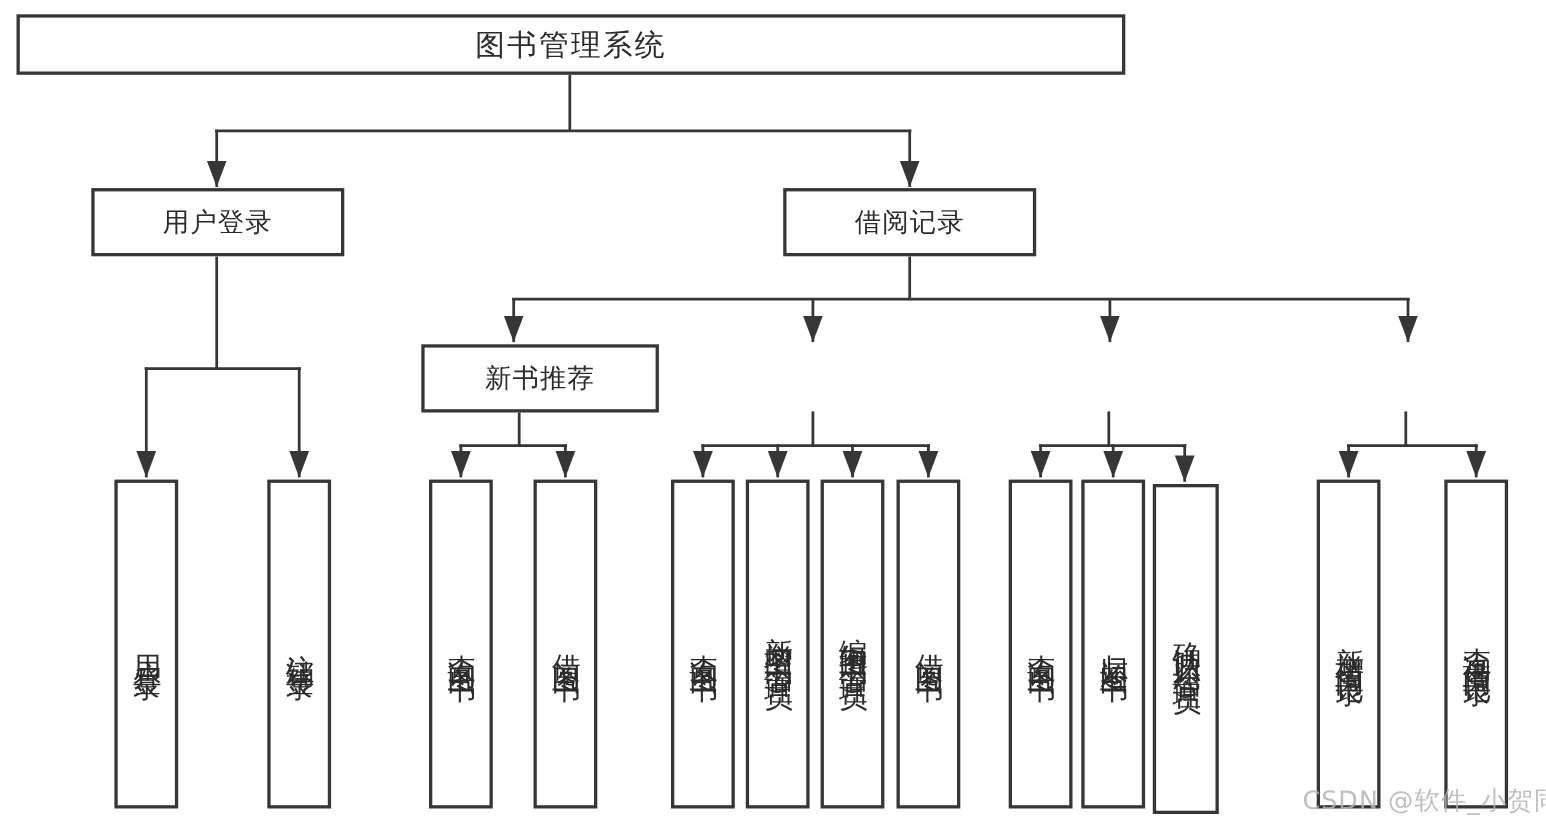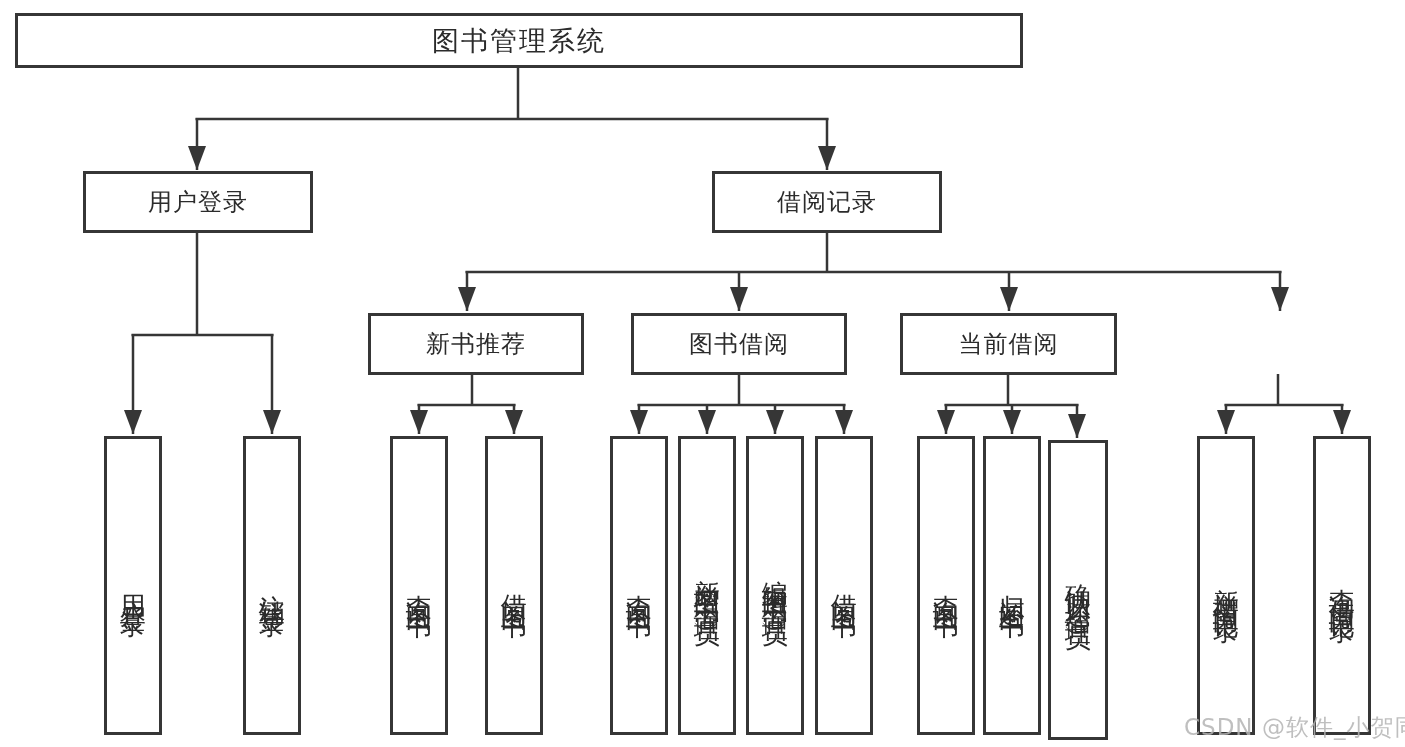--- a/index.html
+++ b/index.html
@@ -112,28 +112,22 @@
     <span class="root-label">图书管理系统</span>
   </div>
 
   <div class="box" style="left:83px; top:171px; width:230px; height:62px;">
     <span class="h-label">用户登录</span>
   </div>
   <div class="box" style="left:712px; top:171px; width:230px; height:62px;">
     <span class="h-label">借阅记录</span>
   </div>
 
-  <div class="box" style="left:368px; top:313px; width:216px; height:62px;justify-content:center;">
+  <div class="box" style="left:383px; top:313px; width:216px; height:62px;justify-content:center;">
     <span class="h-label">新书推荐</span>
-  </div>
-  <div class="box" style="left:631px; top:313px; width:216px; height:62px;">
-    <span class="h-label">图书借阅</span>
-  </div>
-  <div class="box" style="left:900px; top:313px; width:217px; height:62px;">
-    <span class="h-label">当前借阅</span>
   </div>
 
   <div class="box" style="left:104px; top:436px; width:58px; height:299px;">
     <span class="v-label">用户登录</span>
   </div>
   <div class="box" style="left:243px; top:436px; width:58px; height:299px;">
     <span class="v-label">注销登录</span>
   </div>
 
   <div class="box" style="left:390px; top:436px; width:58px; height:299px;">

